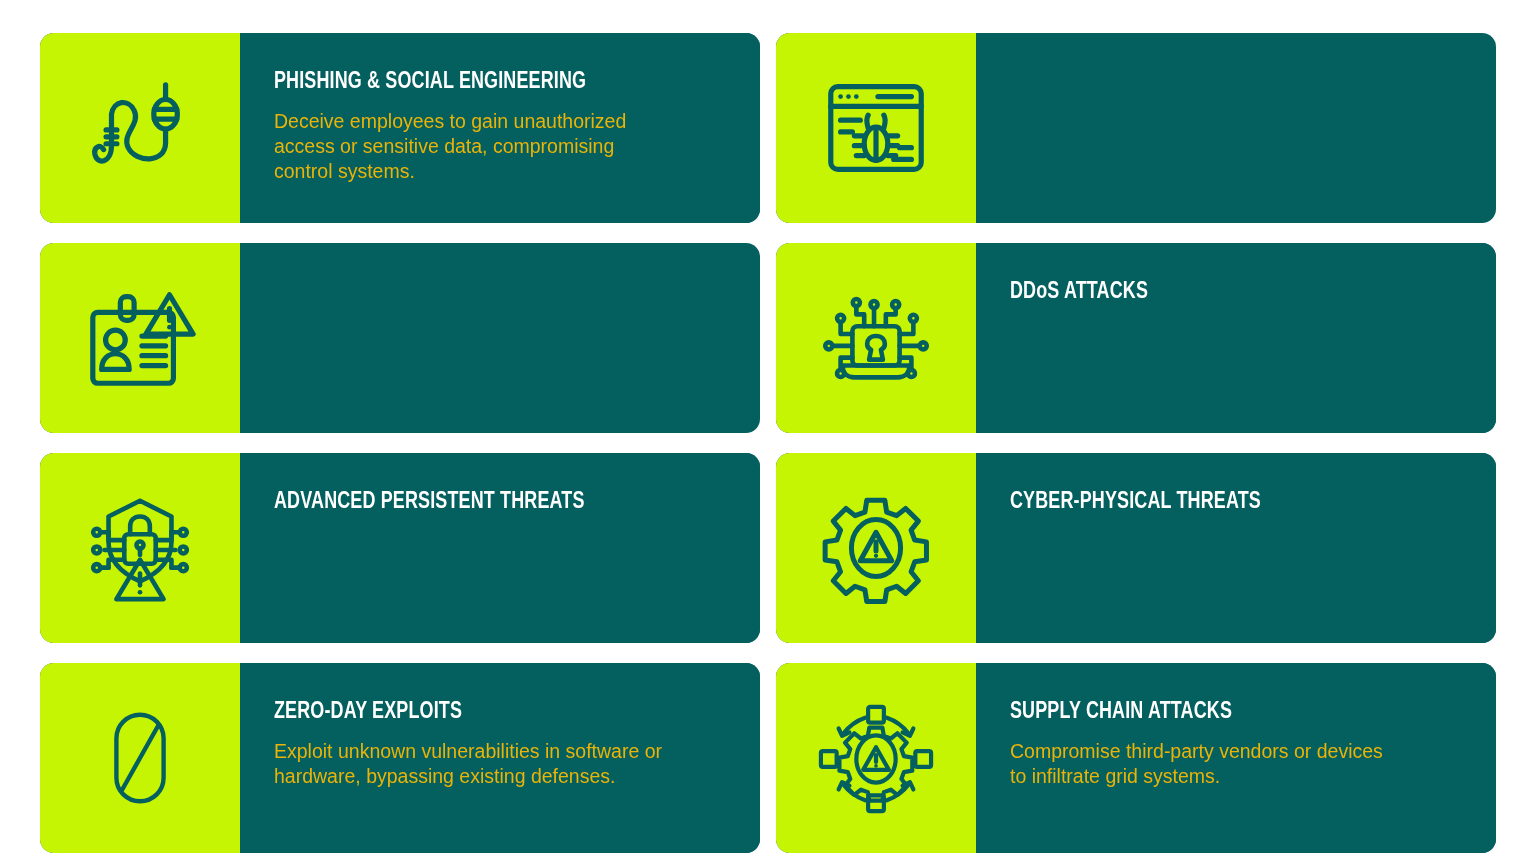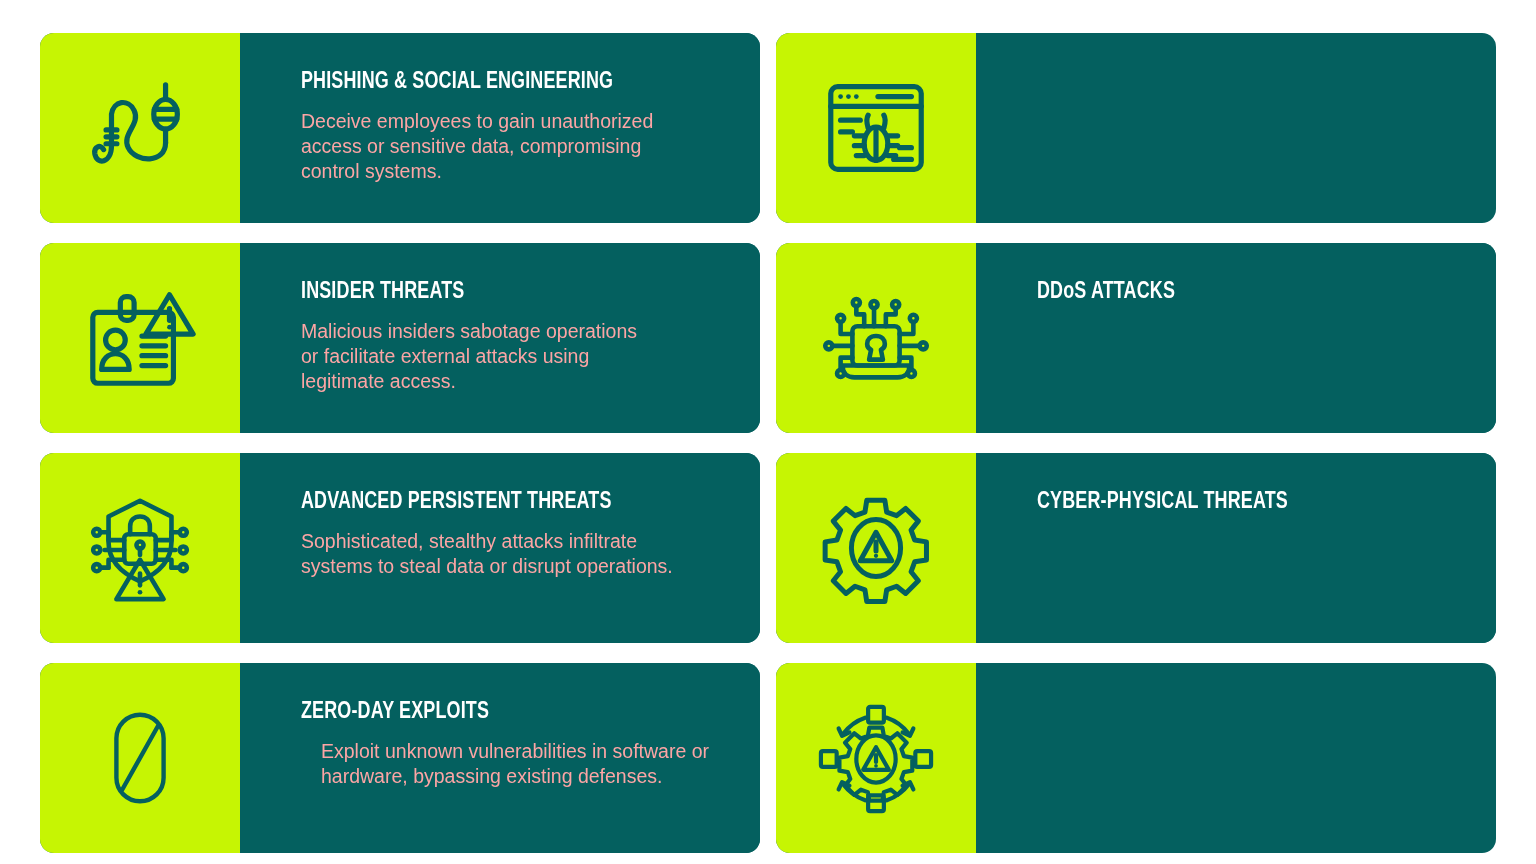--- a/index.html
+++ b/index.html
@@ -27,21 +27,20 @@
     column-gap: 16px;
     row-gap: 20px;
   }
 
   .card {
     display: flex;
     align-items: stretch;
     border-radius: 14px;
     overflow: hidden;
     background: #04605f;
-    gap: 27px;
   }
 
   .icon-pane {
     flex: 0 0 200px;
     background: #c6f503;
     display: flex;
     align-items: center;
     justify-content: center;
   }
 
@@ -73,31 +72,31 @@
     line-height: 1;
     letter-spacing: 0.2px;
     text-transform: none;
     white-space: nowrap;
     transform: scaleX(0.78);
     transform-origin: left center;
     margin: 0 0 17px 0;
   }
 
   .card-desc {
-    color: #fca5a5;
+    color: #eab308;
     font-size: 19.5px;
     line-height: 25px;
     font-weight: 400;
     margin: 0;
     max-width: 430px;
     white-space: pre-line;
   }
 
   
-  .card.wide-desc .card-desc { max-width: 470px; margin-left: 20px; }
+  .card.wide-desc .card-desc { max-width: 470px; }
 </style>
 </head>
 <body>
 
 <div class="board">
 
   <div class="card">
     <div class="icon-pane">
       <svg viewBox="0 0 120 120" fill="none" stroke="#04605f" stroke-width="5.2" stroke-linecap="round" stroke-linejoin="round">
 
@@ -168,26 +167,20 @@
         <path d="M62 58 H86"></path>
         <path d="M62 68 H86"></path>
         <path d="M62 78 H86"></path>
         <path d="M62 88 H86"></path>
 
         <path d="M90 16 L114 56 H66 Z"></path>
         <path d="M90 30 V42"></path>
         <circle cx="90" cy="49" r="2.4" fill="#04605f" stroke="none"></circle>
       </svg>
     </div>
-    <div class="body-pane">
-      <div class="card-title">INSIDER THREATS</div>
-      <p class="card-desc">Malicious insiders sabotage operations
-or facilitate external attacks using
-legitimate access.</p>
-    </div>
   </div>
 
   <div class="card">
     <div class="icon-pane">
       <svg viewBox="0 0 120 120" fill="none" stroke="#04605f" stroke-width="4.6" stroke-linecap="round" stroke-linejoin="round">
 
         <rect x="36" y="48" width="48" height="40" rx="5"></rect>
 
         <path d="M26 88 H94 C94 97, 88 100, 82 100 H38 C32 100, 26 97, 26 88 Z"></path>
 
@@ -251,22 +244,20 @@
         <circle cx="104" cy="80" r="3.6"></circle>
         <path d="M92 80 H100"></path>
 
         <path d="M60 72 L84 112 H36 Z"></path>
         <path d="M60 86 V98"></path>
         <circle cx="60" cy="105" r="2.4" fill="#04605f" stroke="none"></circle>
       </svg>
     </div>
     <div class="body-pane">
       <div class="card-title">ADVANCED PERSISTENT THREATS</div>
-      <p class="card-desc">Sophisticated, stealthy attacks infiltrate
-systems to steal data or disrupt operations.</p>
     </div>
   </div>
 
   <div class="card">
     <div class="icon-pane">
       <svg viewBox="0 0 120 120" fill="none" stroke="#04605f" stroke-width="5" stroke-linecap="round" stroke-linejoin="round">
 
         <path d="M50 10 H70 L72 23 L83 27 L93 19 L107 33 L99 43 L103 54 L116 56 V76
                  L103 78 L99 89 L107 99 L93 113 L83 105 L72 109 L70 122 H50 L48 109
                  L37 105 L27 113 L13 99 L21 89 L17 78 L4 76 V56 L17 54 L21 43 L13 33
@@ -321,15 +312,20 @@
         <path d="M26 36 C32 28, 40 22, 49 19"></path>
         <path d="M22 30 L25.5 37.5 L33 34"></path>
         <path d="M94 36 C88 28, 80 22, 71 19"></path>
         <path d="M98 30 L94.5 37.5 L87 34"></path>
         <path d="M26 86 C32 94, 40 100, 49 103"></path>
         <path d="M22 92 L25.5 84.5 L33 88"></path>
         <path d="M94 86 C88 94, 80 100, 71 103"></path>
         <path d="M98 92 L94.5 84.5 L87 88"></path>
       </svg>
     </div>
+    <div class="body-pane">
+      <div class="card-title">SUPPLY CHAIN ATTACKS</div>
+      <p class="card-desc">Compromise third-party vendors or devices
+to infiltrate grid systems.</p>
+    </div>
   </div>
 
 </div>
 
 </body></html>

